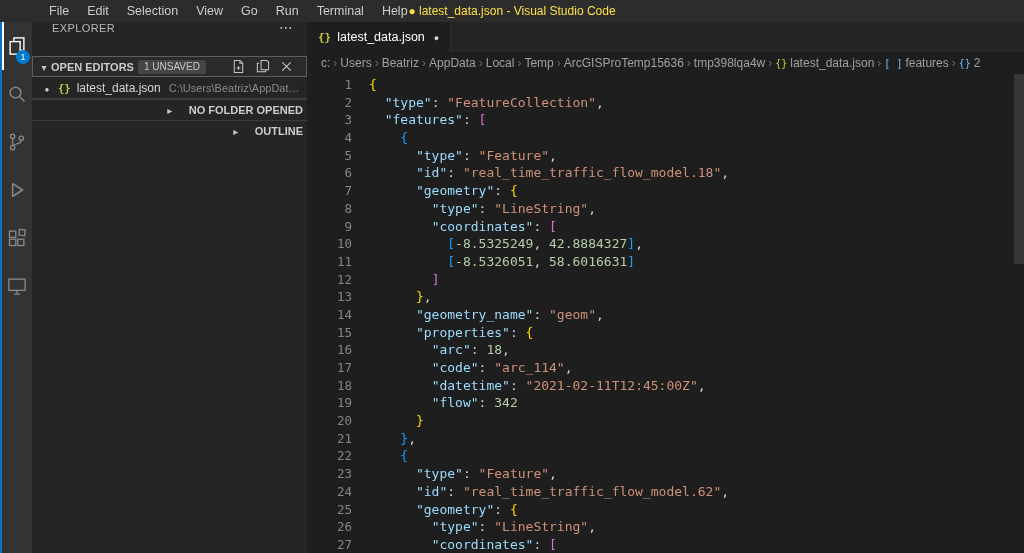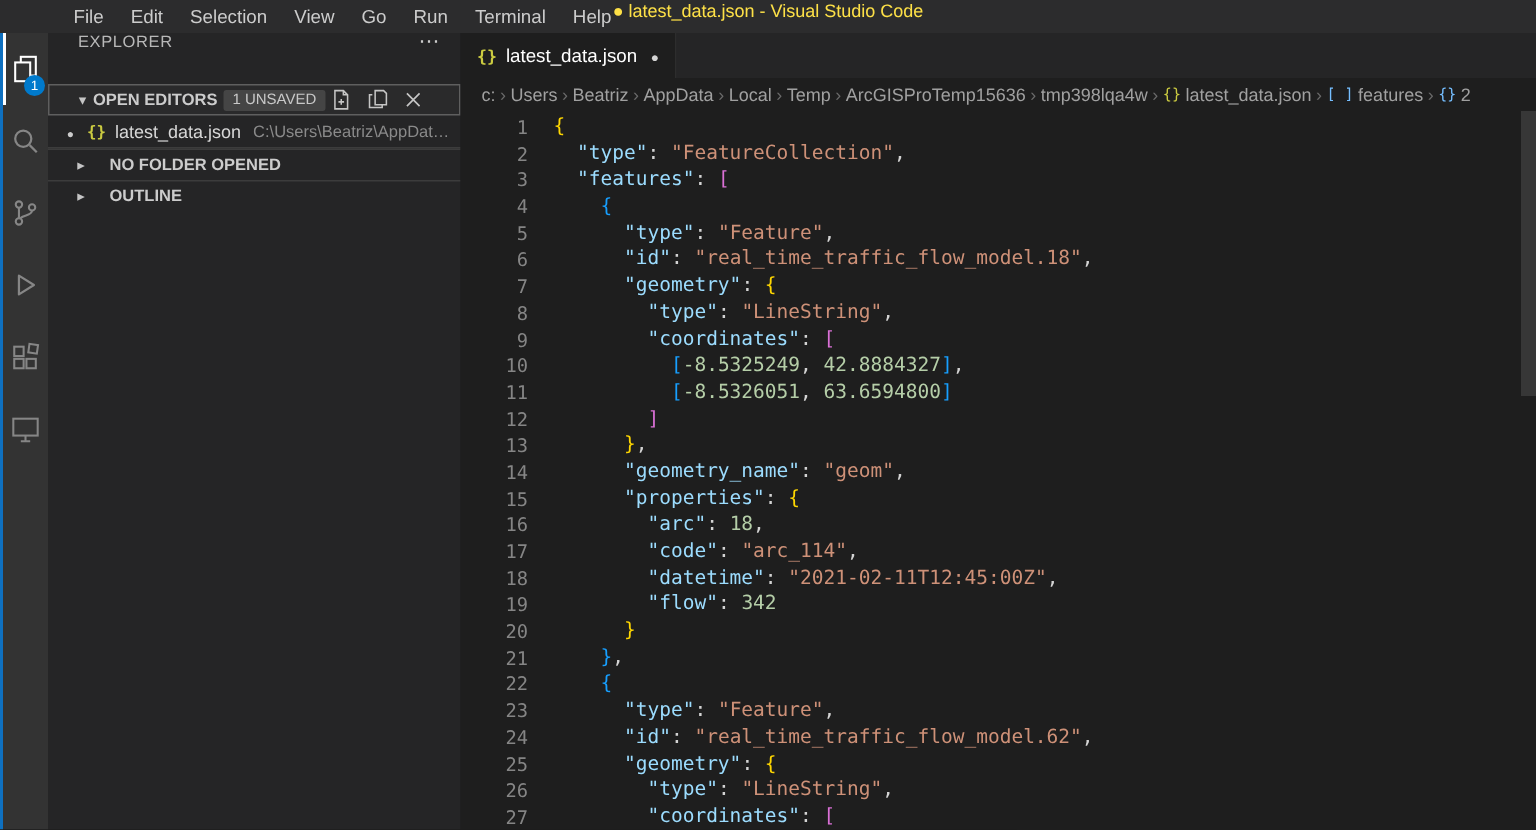--- a/index.html
+++ b/index.html
@@ -1,21 +1,21 @@
 <!DOCTYPE html>
 <html><head>
 <meta charset="utf-8">
 <style>
   * { box-sizing: border-box; margin: 0; padding: 0; }
   html,body { width:1024px; height:553px; overflow:hidden; background:#1e1e1e;
     font-family:"Liberation Sans","DejaVu Sans",sans-serif; }
   .window { position:relative; width:1024px; height:553px; display:flex; flex-direction:column; }
 
   
-  .titlebar { flex:0 0 22px; height:22px; background:#2c2c2d; display:flex; 
+  .titlebar { flex:0 0 22px; height:22px; background:#2c2c2d; display:flex; align-items:center;
     color:#cccccc; font-size:12.5px; position:relative; z-index:5; }
   .menu-bar { display:flex; padding-left:40px; }
   .menu-item { padding:0 9px; line-height:22px; cursor:pointer; }
   .window-title { position:absolute; left:50%; transform:translateX(-50%); white-space:nowrap;
     color:#fde047; font-size:12px; }
 
   
   .main { flex:1; display:flex; min-height:0; }
 
   
@@ -31,21 +31,21 @@
 
   
   .sidebar { flex:0 0 275px; width:275px; background:#252526; color:#cccccc; font-size:12px;
     display:flex; flex-direction:column; }
   .sidebar-header { height:34px; display:flex; align-items:flex-start; padding:0 14px 0 20px; }
   .sidebar-title { flex:1; font-size:11px; color:#b8b8b8; letter-spacing:.4px; }
   .ellipsis-btn { color:#cccccc; cursor:pointer; font-size:14px; line-height:10px; }
   .ellipsis-btn::before { content:"⋯"; }
 
   .section-header { height:21px; display:flex; align-items:center; font-weight:bold; font-size:11px;
-    color:#cccccc; padding:0 15px; cursor:pointer; }
+    color:#cccccc; padding:0 4px; cursor:pointer;justify-content:flex-end; }
   .oe-header { border:1px solid #5f5f5f; background:#2a2a2b; }
   .chev { width:14px; flex:0 0 14px; text-align:center; font-weight:normal; }
   .chev.down::before { content:"▾"; font-size:10px; color:#c5c5c5; }
   .chev.right::before { content:"▸"; font-size:10px; color:#c5c5c5; }
   .badge-pill { background:#454545; color:#c8c8c8; font-size:10px; font-weight:normal;
     padding:1px 6px; border-radius:2px; margin-left:4px; line-height:12px; }
   .oe-toolbar { margin-left:auto; display:flex; gap:9px; padding-right:8px; }
   .tb-icon { width:15px; height:15px; color:#c5c5c5; cursor:pointer; }
 
   .oe-item { height:22px; display:flex; align-items:center; padding-left:10px; gap:6px;
@@ -262,21 +262,21 @@
           <div class="line"><span class="ln">1</span><span class="lc"><span class="tk-b1">{</span></span></div>
           <div class="line"><span class="ln">2</span><span class="lc"><span class="tk-pl">  </span><span class="tk-key">"type"</span><span class="tk-pl">: </span><span class="tk-str">"FeatureCollection"</span><span class="tk-pl">,</span></span></div>
           <div class="line"><span class="ln">3</span><span class="lc"><span class="tk-pl">  </span><span class="tk-key">"features"</span><span class="tk-pl">: </span><span class="tk-b2">[</span></span></div>
           <div class="line"><span class="ln">4</span><span class="lc"><span class="tk-pl">    </span><span class="tk-b3">{</span></span></div>
           <div class="line"><span class="ln">5</span><span class="lc"><span class="tk-pl">      </span><span class="tk-key">"type"</span><span class="tk-pl">: </span><span class="tk-str">"Feature"</span><span class="tk-pl">,</span></span></div>
           <div class="line"><span class="ln">6</span><span class="lc"><span class="tk-pl">      </span><span class="tk-key">"id"</span><span class="tk-pl">: </span><span class="tk-str">"real_time_traffic_flow_model.18"</span><span class="tk-pl">,</span></span></div>
           <div class="line"><span class="ln">7</span><span class="lc"><span class="tk-pl">      </span><span class="tk-key">"geometry"</span><span class="tk-pl">: </span><span class="tk-b1">{</span></span></div>
           <div class="line"><span class="ln">8</span><span class="lc"><span class="tk-pl">        </span><span class="tk-key">"type"</span><span class="tk-pl">: </span><span class="tk-str">"LineString"</span><span class="tk-pl">,</span></span></div>
           <div class="line"><span class="ln">9</span><span class="lc"><span class="tk-pl">        </span><span class="tk-key">"coordinates"</span><span class="tk-pl">: </span><span class="tk-b2">[</span></span></div>
           <div class="line"><span class="ln">10</span><span class="lc"><span class="tk-pl">          </span><span class="tk-b3">[</span><span class="tk-num">-8.5325249</span><span class="tk-pl">, </span><span class="tk-num">42.8884327</span><span class="tk-b3">]</span><span class="tk-pl">,</span></span></div>
-          <div class="line"><span class="ln">11</span><span class="lc"><span class="tk-pl">          </span><span class="tk-b3">[</span><span class="tk-num">-8.5326051</span><span class="tk-pl">, </span><span class="tk-num">63.6594800</span><span class="tk-b3">]</span></span></div>
+          <div class="line"><span class="ln">11</span><span class="lc"><span class="tk-pl">          </span><span class="tk-b3">[</span><span class="tk-num">-8.5326051</span><span class="tk-pl">, </span><span class="tk-num">58.6016631</span><span class="tk-b3">]</span></span></div>
           <div class="line"><span class="ln">12</span><span class="lc"><span class="tk-pl">        </span><span class="tk-b2">]</span></span></div>
           <div class="line"><span class="ln">13</span><span class="lc"><span class="tk-pl">      </span><span class="tk-b1">}</span><span class="tk-pl">,</span></span></div>
           <div class="line"><span class="ln">14</span><span class="lc"><span class="tk-pl">      </span><span class="tk-key">"geometry_name"</span><span class="tk-pl">: </span><span class="tk-str">"geom"</span><span class="tk-pl">,</span></span></div>
           <div class="line"><span class="ln">15</span><span class="lc"><span class="tk-pl">      </span><span class="tk-key">"properties"</span><span class="tk-pl">: </span><span class="tk-b1">{</span></span></div>
           <div class="line"><span class="ln">16</span><span class="lc"><span class="tk-pl">        </span><span class="tk-key">"arc"</span><span class="tk-pl">: </span><span class="tk-num">18</span><span class="tk-pl">,</span></span></div>
           <div class="line"><span class="ln">17</span><span class="lc"><span class="tk-pl">        </span><span class="tk-key">"code"</span><span class="tk-pl">: </span><span class="tk-str">"arc_114"</span><span class="tk-pl">,</span></span></div>
           <div class="line"><span class="ln">18</span><span class="lc"><span class="tk-pl">        </span><span class="tk-key">"datetime"</span><span class="tk-pl">: </span><span class="tk-str">"2021-02-11T12:45:00Z"</span><span class="tk-pl">,</span></span></div>
           <div class="line"><span class="ln">19</span><span class="lc"><span class="tk-pl">        </span><span class="tk-key">"flow"</span><span class="tk-pl">: </span><span class="tk-num">342</span></span></div>
           <div class="line"><span class="ln">20</span><span class="lc"><span class="tk-pl">      </span><span class="tk-b1">}</span></span></div>
           <div class="line"><span class="ln">21</span><span class="lc"><span class="tk-pl">    </span><span class="tk-b3">}</span><span class="tk-pl">,</span></span></div>

